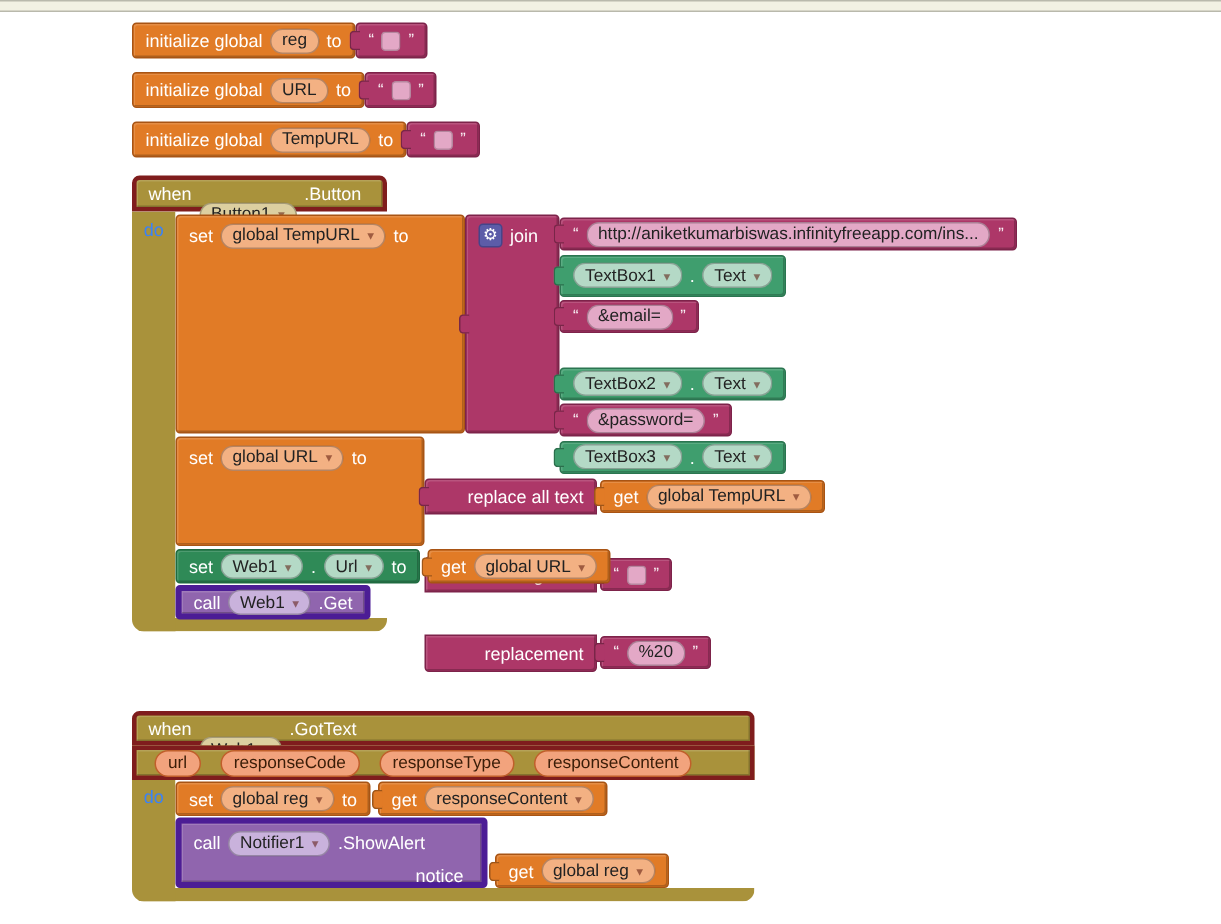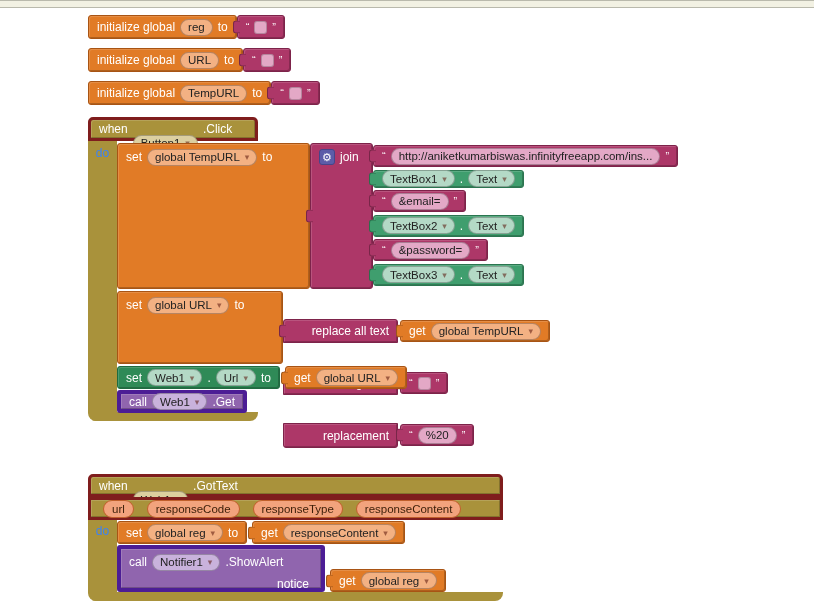--- a/index.html
+++ b/index.html
@@ -106,21 +106,21 @@
       <span class="q">“</span>
       <span class="empty-sq"></span>
       <span class="q">”</span>
     </div>
   </div>
 
   <div class="pos" style="left:88px; top:117px;">
     <div class="blk olive hdr" style="width:170px;">
       <span>when</span>
       <span class="pill dd">Button1</span>
-      <span>.Click</span>
+      <span>.Button</span>
     </div>
   </div>
   <div class="cshape" style="left:88px; top:141px; width:170px; height:280px;"></div>
   <div class="dolabel" style="left:88px; top:146px;">do</div>
 
   <div class="pos" style="left:117px; top:143px;">
     <div class="blk orange bigblk" style="width:193px; height:146px;">
       <div class="row">
         <span>set</span>
         <span class="pill dd">global TempURL</span>
@@ -134,31 +134,31 @@
       </div>
     </div>
   </div>
 
   <div class="pos" style="left:373px; top:145px; flex-direction:column; gap:2.5px; align-items:flex-start;">
     <div class="blk magenta val" style="height:22px;">
       <span class="q">“</span>
       <span class="pill">http://aniketkumarbiswas.infinityfreeapp.com/ins...</span>
       <span class="q">”</span>
     </div>
-    <div class="blk green val" style="height:18px;">
+    <div class="blk green val" style="height:28px;">
       <span class="pill dd">TextBox1</span>
       <span>.</span>
       <span class="pill dd">Text</span>
     </div>
     <div class="blk magenta val" style="height:22px;">
       <span class="q">“</span>
       <span class="pill">&amp;email=</span>
       <span class="q">”</span>
     </div>
-    <div class="blk green val" style="height:22px;">
+    <div class="blk green val" style="height:22px;margin-top:20px;">
       <span class="pill dd">TextBox2</span>
       <span>.</span>
       <span class="pill dd">Text</span>
     </div>
     <div class="blk magenta val" style="height:22px;">
       <span class="q">“</span>
       <span class="pill">&amp;password=</span>
       <span class="q">”</span>
     </div>
     <div class="blk green val" style="height:22px;">

